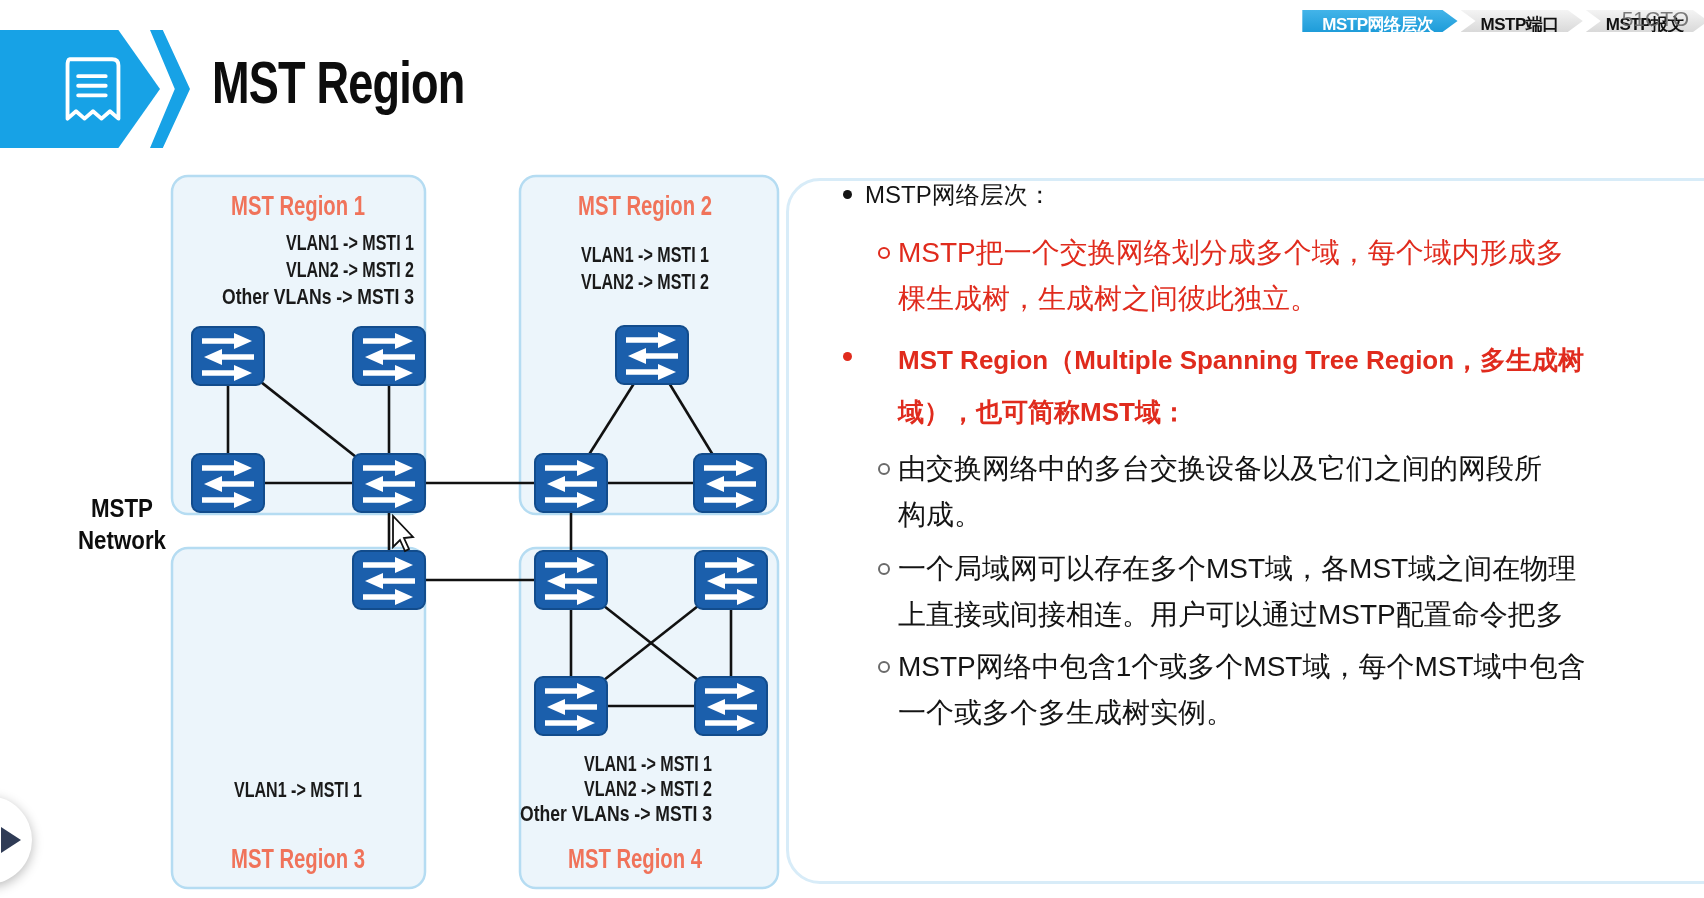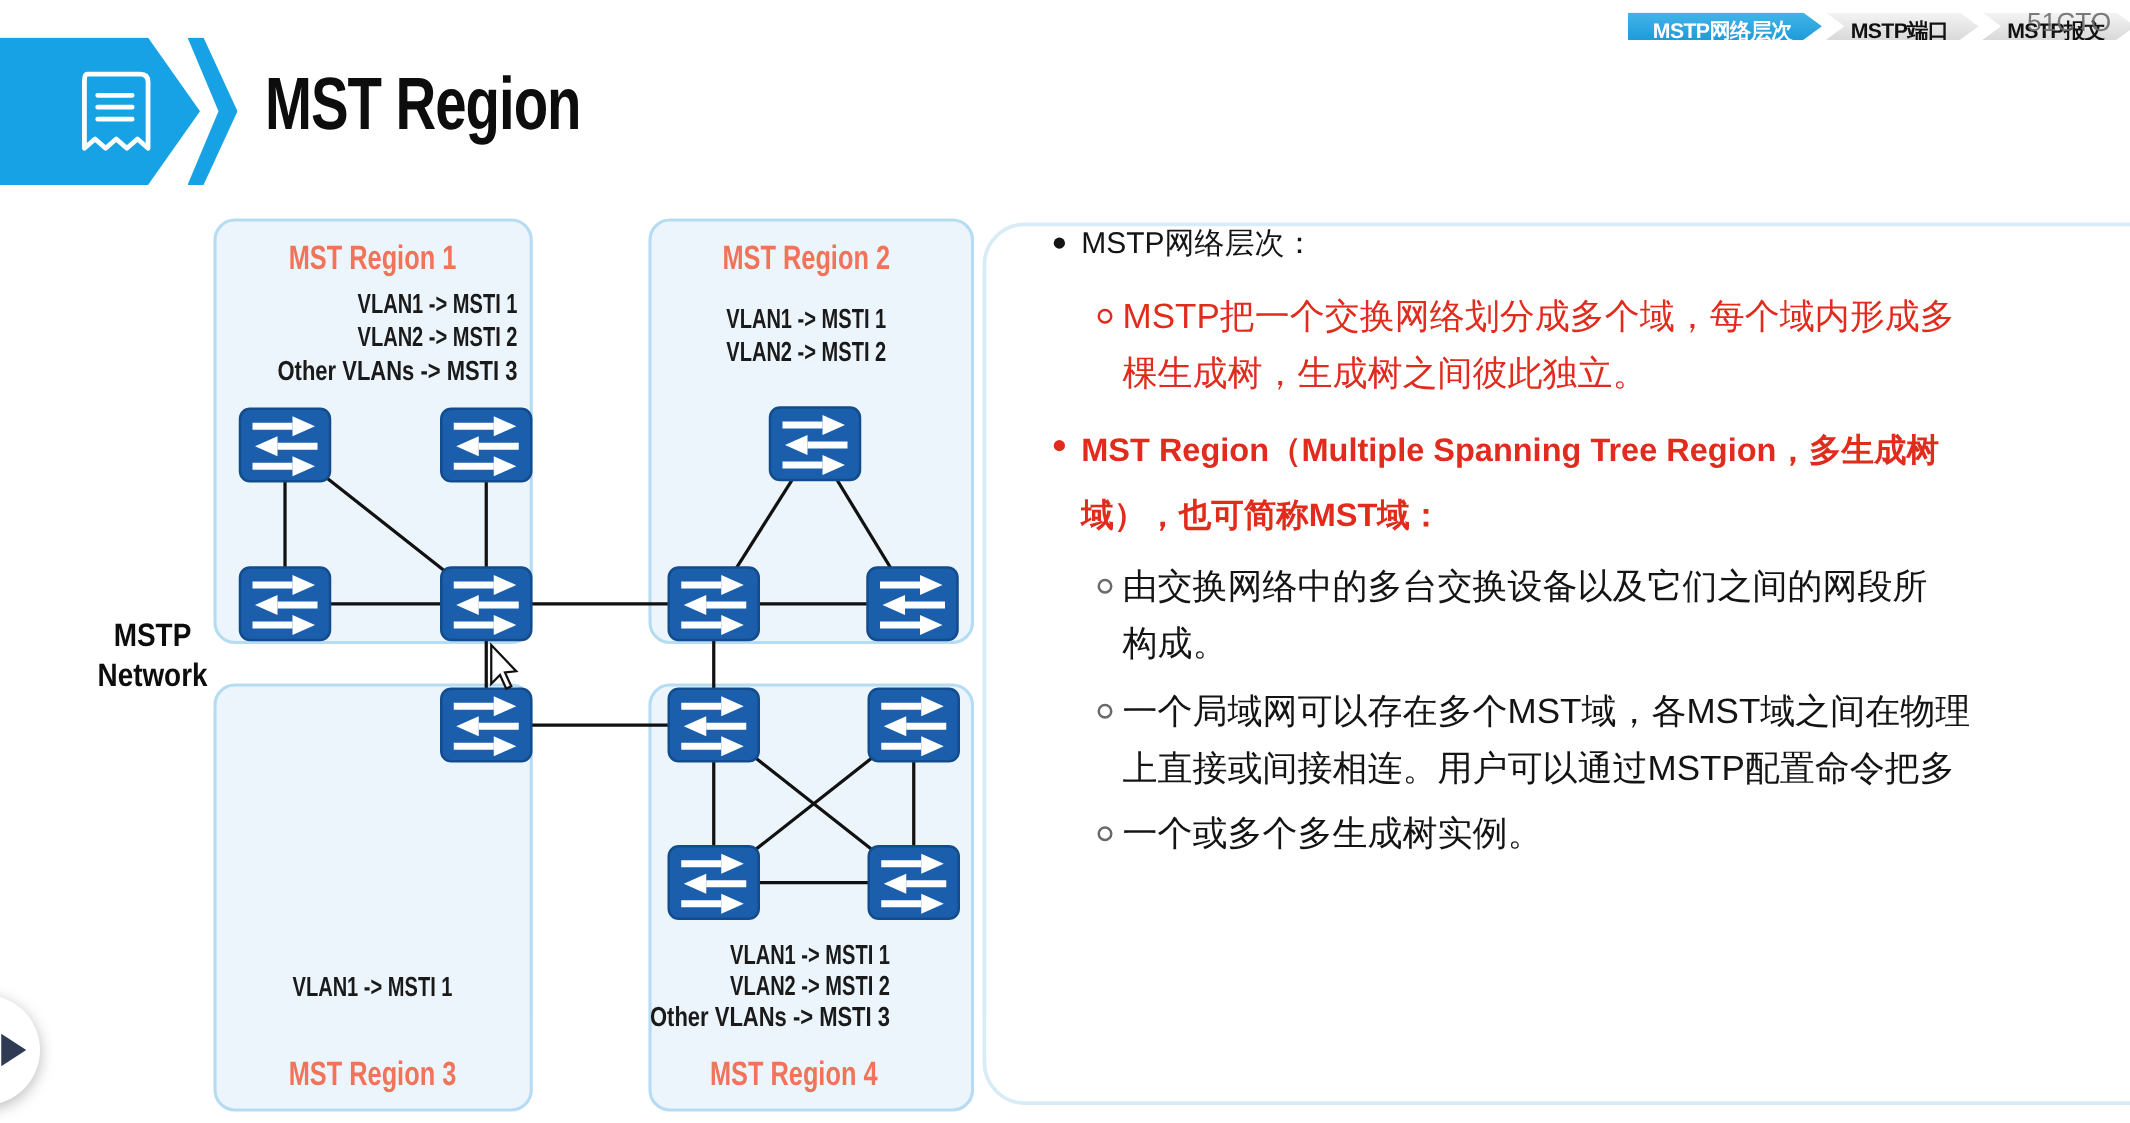--- a/index.html
+++ b/index.html
@@ -30,21 +30,21 @@
   
   #panel-frame{position:absolute;left:786px;top:178px;width:980px;height:700px;z-index:0;
          border:3px solid #d8ecf8;border-radius:34px;}
   #content{position:absolute;left:836px;top:172px;width:780px;z-index:2;color:#141414;}
   .para{position:relative;}
   .para .ln{line-height:46px;font-size:28px;white-space:nowrap;}
   .para.lvl1 .ln{font-size:24px;}
   .para.lvl1{padding-left:29px;}
   .para.lvl2{padding-left:62px;}
   .para.red{color:#e02b1d;}
-  .para.b2 .ln{font-size:26px;font-weight:bold;line-height:52px;}
+  .para.b2 .ln{font-size:26px;font-weight:bold;line-height:52px;margin-left:33px;}
   .dot{position:absolute;left:7px;top:18px;width:9px;height:9px;border-radius:50%;background:#141414;}
   .para.red .dot{background:#e02b1d;}
   .ring{position:absolute;left:42px;top:17px;width:8px;height:8px;border-radius:50%;
         border:2px solid #6a6a6a;background:transparent;}
   .para.red .ring{border-color:#e02b1d;}
   .mb12{margin-bottom:12px;} .mb8{margin-bottom:8px;} .mb6{margin-bottom:6px;}
 
   
   #diagram{position:absolute;left:0;top:0;z-index:1;}
 
@@ -179,20 +179,21 @@
     </div>
 
     <div class="para lvl2 mb6">
       <span class="ring"></span>
       <div class="ln">一个局域网可以存在多个MST域，各MST域之间在物理</div>
       <div class="ln">上直接或间接相连。用户可以通过MSTP配置命令把多</div>
     </div>
 
     <div class="para lvl2">
       <span class="ring"></span>
+      <div class="ln">MSTP网络中包含1个或多个MST域，每个MST域中包含</div>
       <div class="ln">一个或多个多生成树实例。</div>
     </div>
 
   </div>
 
   <div id="play-btn">
     <span class="tri"></span>
   </div>
 
 </div>

